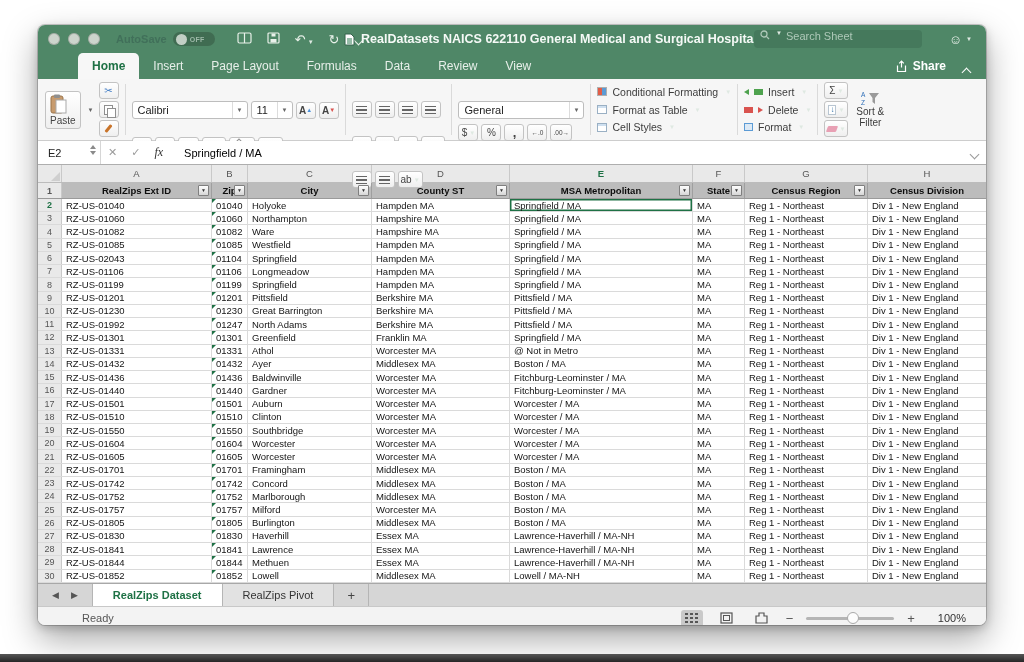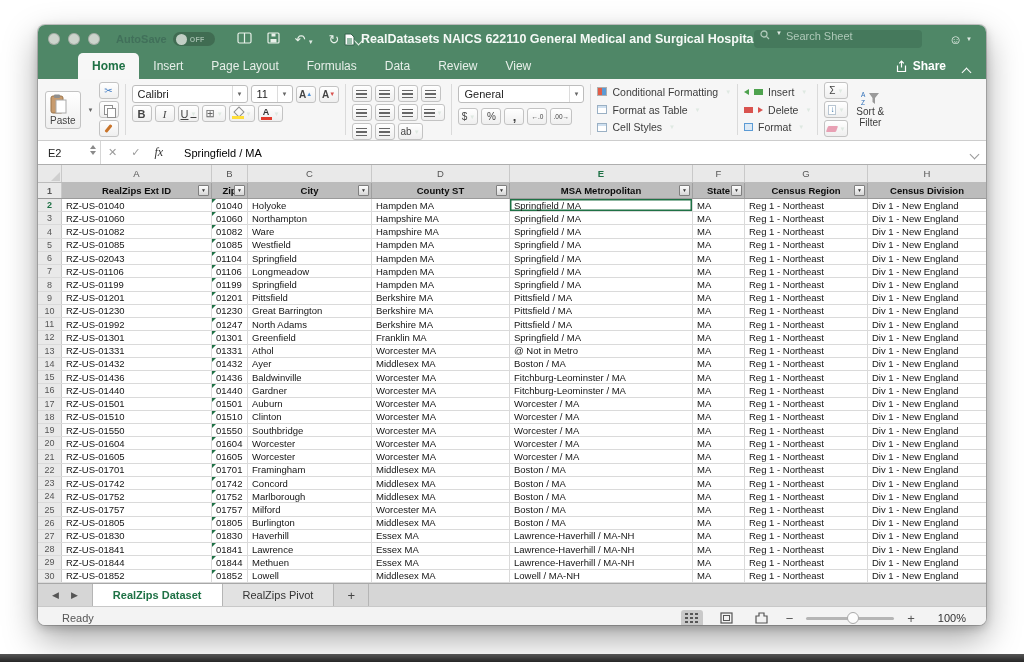--- a/index.html
+++ b/index.html
@@ -37,21 +37,21 @@
   .chev-up{width:6px;height:6px;border-left:1.8px solid #fff;border-top:1.8px solid #fff;transform:rotate(45deg);display:inline-block}
 
   
   .ribbon{height:62px;background:#f6f6f6;border-bottom:1px solid #cdcdcd;display:flex;align-items:stretch;padding:3px 4px;box-sizing:border-box;color:#3c3c3c}
   .rsep{width:1px;background:#dadada;margin:2px 3px}
   .rgrp{display:flex;flex-direction:column;justify-content:flex-start;padding:1px 3px}
   .btn{background:linear-gradient(#ffffff,#efefef);border:1px solid #c3c3c3;border-radius:3px;display:inline-flex;align-items:center;justify-content:center;box-sizing:border-box}
   .mini{height:17px;min-width:20px;padding:0 2px;font-size:10px;color:#444}
   .combo{background:#fff;border:1px solid #bdbdbd;border-radius:3px;height:18px;display:flex;align-items:center;font-size:11px;color:#222;padding-left:5px;box-sizing:border-box}
   .combo .arr{margin-left:auto;align-self:stretch;display:flex;align-items:center;padding:0 4px;border-left:1px solid #dcdcdc;font-size:6px;color:#666}
-  .rowline{display:flex;gap:3px;align-items:center;margin-top:2px}
+  .rowline{display:flex;gap:3px;align-items:center;margin-top:18px}
   
   .g-clip{flex-direction:row;align-items:center;gap:5px}
   .paste-btn{display:flex;flex-direction:column;align-items:flex-start;font-size:10px;color:#444;gap:1px;padding:2px 4px}
   .clip-mini{display:flex;flex-direction:column;gap:2px}
   .i-scissors{color:#3b78c3;font-size:10px;line-height:1}
   .i-copy{width:7px;height:8px;border:1px solid #8f8f8f;background:#fff;position:relative;display:inline-block}
   .i-copy::after{content:"";position:absolute;left:2px;top:2px;width:7px;height:8px;border:1px solid #8f8f8f;background:#fff}
   .i-brush{width:3px;height:9px;background:#c9742a;transform:rotate(40deg);border-radius:1px;display:inline-block}
   
   .a-up{font-weight:700;font-size:10px}.a-up sup{color:#4a90d9;font-size:6px}
@@ -123,21 +123,21 @@
 
   
   .tabsbar{height:22px;background:#d6d6d6;border-top:1px solid #a8a8a8;display:flex;align-items:stretch;font-size:11px}
   .nav{display:flex;align-items:center;gap:12px;padding:0 14px;color:#555;font-size:9px}
   .stab{display:flex;align-items:center;padding:0 20px;border-right:1px solid #b5b5b5;color:#333;background:#e2e2e2}
   .stab:first-of-type{border-left:1px solid #b5b5b5}
   .stab.on{background:#fff;color:#1e7145;font-weight:700}
   .addtab{display:flex;align-items:center;padding:0 13px;color:#444;font-size:13px;border-right:1px solid #b5b5b5}
 
   
-  .statusbar{height:23px;background:#f3f3f3;border-top:1px solid #c8c8c8;display:flex;align-items:center;font-size:11px;color:#555;padding:0 20px 0 24px;box-sizing:border-box}
+  .statusbar{height:23px;background:#f3f3f3;border-top:1px solid #c8c8c8;display:flex;align-items:center;font-size:11px;color:#555;padding:0 20px 0 44px;box-sizing:border-box}
   .sb-right{margin-left:auto;display:flex;align-items:center;gap:13px}
   .vbtn{width:22px;height:17px;display:flex;align-items:center;justify-content:center;border-radius:3px}
   .vbtn.on{background:#c9c9c9}
   .zminus,.zplus{font-size:13px;color:#555}
   .ztrack{width:88px;height:3px;background:#b5b5b5;border-radius:2px;position:relative}
   .zthumb{position:absolute;left:46%;top:-5px;width:12px;height:12px;border-radius:50%;background:#fdfdfd;border:1px solid #a9a9a9;box-sizing:border-box}
   .zoomval{color:#333;margin-left:10px}
 </style>
 </head>
 <body>

